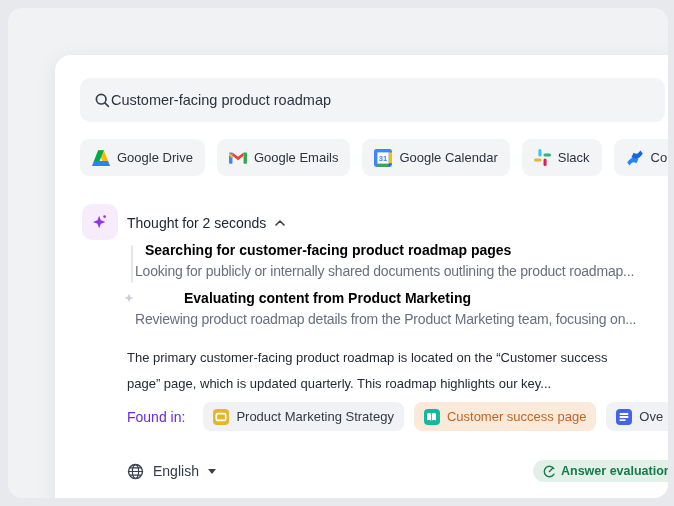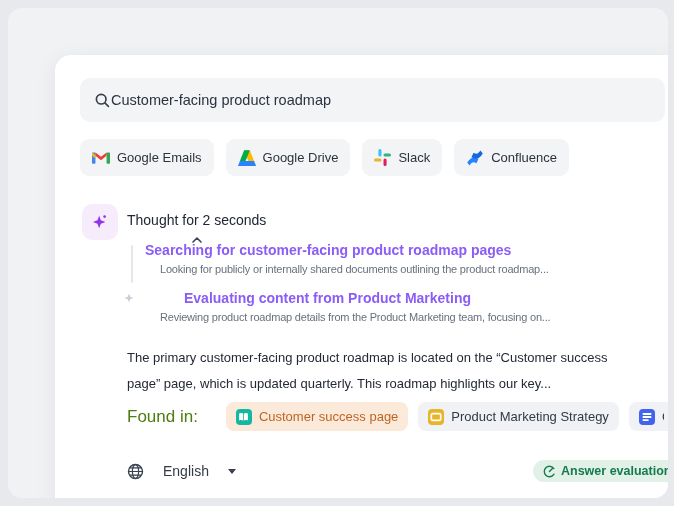--- a/index.html
+++ b/index.html
@@ -32,44 +32,44 @@
     display:flex;align-items:center;gap:7px;padding:0 12px;
     font-size:13px;color:#2b3340;
   }
   
   .avatar{
     position:absolute;left:27px;top:149px;width:36px;height:36px;
     background:#f6ecfb;border-radius:10px;display:flex;align-items:center;justify-content:center;
   }
   .thought-head{
     position:absolute;left:72px;top:157px;height:22px;
-    display:flex;align-items:center;gap:9px;font-size:14px;color:#202633;cursor:pointer;flex-direction:column;
+    display:flex;align-items:center;gap:9px;font-size:14px;color:#202633;cursor:pointer;
   }
   .rail-line{position:absolute;left:76px;top:190px;width:2px;height:38px;background:#e4e6ea;border-radius:1px;}
   .rail-diamond{position:absolute;left:69px;top:238px;}
-  .step-title{position:absolute;left:90px;font-size:14px;font-weight:bold;color:#8b5cf6;white-space:nowrap;}
-  .step-desc{position:absolute;left:105px;font-size:11px;letter-spacing:-0.2px;color:#68707e;white-space:nowrap;}
+  .step-title{position:absolute;left:90px;font-size:14px;font-weight:bold;color:#000000;white-space:nowrap;}
+  .step-desc{position:absolute;left:80px;font-size:14px;letter-spacing:-0.2px;color:#68707e;white-space:nowrap;}
   .t1{top:187px;} .d1{top:208px;} .t2{top:235px;margin-left:39px;} .d2{top:256px;}
   
   .answer{
     position:absolute;left:72px;top:290px;width:505px;
     font-size:13px;line-height:26px;color:#242a35;
   }
   
   .foundin{position:absolute;left:72px;top:347px;display:flex;align-items:center;gap:10px;white-space:nowrap;}
-  .foundin-label{font-size:17px;color:#4d7c0f;margin-right:18px;}
+  .foundin-label{font-size:14px;color:#6d28d9;margin-right:8px;}
   .src-chip{
     height:29px;border-radius:8px;display:flex;align-items:center;gap:7px;
     padding:0 10px;font-size:13px;flex-shrink:0;background:#f1f2f5;color:#323a46;
   }
   .src-chip.hl{background:#fbead9;color:#bf6524;}
   .src-chip .mini{width:16px;height:16px;border-radius:4px;display:flex;align-items:center;justify-content:center;flex-shrink:0;}
   .src-chip-partial{position:absolute;left:609px;top:347px;width:70px;height:29px;background:#f1f2f5;border-radius:8px;}
   
-  .lang{position:absolute;left:72px;top:404px;height:24px;display:flex;align-items:center;gap:19px;
+  .lang{position:absolute;left:72px;top:404px;height:24px;display:flex;align-items:center;gap:9px;
         font-size:14px;color:#323a46;cursor:pointer;}
   .eval-badge{
     position:absolute;left:478px;top:405px;height:22px;
     background:#e2f1e7;border-radius:12px;display:flex;align-items:center;gap:5px;
     padding:0 10px;font-size:12.5px;font-weight:bold;color:#157a4e;
   }
   svg{display:block;}
 </style>
 </head>
 <body>
@@ -83,38 +83,51 @@
             <circle cx="7.2" cy="7.2" r="4.8" fill="none" stroke="#39414f" stroke-width="1.7"></circle>
             <line x1="10.9" y1="10.9" x2="14.4" y2="14.4" stroke="#39414f" stroke-width="1.7" stroke-linecap="round"></line>
           </svg>
       </span>
       <span class="search-text">Customer-facing product roadmap</span>
     </div>
 
     <div class="connectors">
       <div class="conn-chip">
         <span>
+          <svg width="18" height="16" viewBox="0 0 24 21">
+            <polygon points="15.8,0 8.2,0 16.4,21 24,21" fill="#ffba00"></polygon>
+            <polygon points="8.2,0 15.8,0 10.1,14.5 2.5,14.5" fill="#00ac47"></polygon>
+            <polygon points="2.5,14.5 21.4,14.5 24,21 0,21" fill="#2684fc"></polygon>
+          </svg>
+        </span>
+        <span>Google Drive</span>
+      </div>
+      <div class="conn-chip">
+        <span>
           <svg width="18" height="14" viewBox="0 0 24 18">
             <rect x="0" y="1.5" width="4.6" height="15" rx="1" fill="#4285f4"></rect>
             <rect x="19.4" y="1.5" width="4.6" height="15" rx="1" fill="#34a853"></rect>
             <polygon points="0,1.5 4.6,5.2 4.6,9.5 0,5.8" fill="#fbbc04"></polygon>
             <polygon points="4.6,1.5 12,7.4 19.4,1.5 19.4,6 12,12 4.6,6" fill="#ea4335"></polygon>
           </svg>
         </span>
         <span>Google Emails</span>
       </div>
       <div class="conn-chip">
         <span>
-          <svg width="18" height="16" viewBox="0 0 24 21">
-            <polygon points="15.8,0 8.2,0 16.4,21 24,21" fill="#ffba00"></polygon>
-            <polygon points="8.2,0 15.8,0 10.1,14.5 2.5,14.5" fill="#00ac47"></polygon>
-            <polygon points="2.5,14.5 21.4,14.5 24,21 0,21" fill="#2684fc"></polygon>
-          </svg>
-        </span>
-        <span>Google Drive</span>
+          <svg width="18" height="18" viewBox="0 0 18 18">
+            <rect x="0" y="0" width="18" height="18" rx="2.4" fill="#4285f4"></rect>
+            <rect x="14.6" y="3.4" width="3.4" height="11.2" fill="#fbbc04"></rect>
+            <rect x="3.4" y="14.6" width="11.2" height="3.4" fill="#34a853"></rect>
+            <polygon points="14.6,14.6 18,14.6 14.6,18" fill="#1967d2"></polygon>
+            <rect x="3.4" y="3.4" width="11.2" height="11.2" fill="#ffffff"></rect>
+            <text x="9" y="11.9" text-anchor="middle" font-size="7.6" font-family="Liberation Sans, sans-serif" font-weight="bold" fill="#4285f4">31</text>
+          </svg>
+        </span>
+        <span>Google Calendar</span>
       </div>
       <div class="conn-chip">
         <span>
           <svg width="17" height="17" viewBox="0 0 20 20">
             <rect x="5.2" y="0" width="3.6" height="8.8" rx="1.8" fill="#36c5f0"></rect>
             <rect x="11.2" y="5.2" width="8.8" height="3.6" rx="1.8" fill="#2eb67d"></rect>
             <rect x="11.2" y="11.2" width="3.6" height="8.8" rx="1.8" fill="#e01e5a"></rect>
             <rect x="0" y="11.2" width="8.8" height="3.6" rx="1.8" fill="#ecb22e"></rect>
           </svg>
         </span>
@@ -159,37 +172,37 @@
     <div class="step-title t1">Searching for customer-facing product roadmap pages</div>
     <div class="step-desc d1">Looking for publicly or internally shared documents outlining the product roadmap...</div>
     <div class="step-title t2">Evaluating content from Product Marketing</div>
     <div class="step-desc d2">Reviewing product roadmap details from the Product Marketing team, focusing on...</div>
 
     <div class="answer">The primary customer-facing product roadmap is located on the “Customer success page” page, which is updated quarterly. This roadmap highlights our key...</div>
 
     <div class="foundin">
       <span class="foundin-label">Found in:</span>
 
+      <div class="src-chip">
+        <span class="mini" style="background:#e8b42a;">
+          <svg width="12" height="10" viewBox="0 0 12 10">
+              <rect x="1.3" y="1.6" width="9.4" height="6.8" rx="1.4" fill="none" stroke="#ffffff" stroke-width="1.7"></rect>
+            </svg>
+        </span>
+        <span>Product Marketing Strategy</span>
+      </div>
+
       <div class="src-chip hl">
         <span class="mini" style="background:#14b8a0;">
           <svg width="11" height="10" viewBox="0 0 14 12">
             <path d="M1.4 1.6 C3.2 0.7 5.1 0.7 6.5 1.7 V10.4 C5.1 9.5 3.2 9.5 1.4 10.3 Z" fill="#ffffff"></path>
             <path d="M12.6 1.6 C10.8 0.7 8.9 0.7 7.5 1.7 V10.4 C8.9 9.5 10.8 9.5 12.6 10.3 Z" fill="#ffffff"></path>
           </svg>
         </span>
         <span>Customer success page</span>
-      </div>
-
-      <div class="src-chip">
-        <span class="mini" style="background:#e8b42a;">
-          <svg width="12" height="10" viewBox="0 0 12 10">
-              <rect x="1.3" y="1.6" width="9.4" height="6.8" rx="1.4" fill="none" stroke="#ffffff" stroke-width="1.7"></rect>
-            </svg>
-        </span>
-        <span>Product Marketing Strategy</span>
       </div>
 
       <div class="src-chip">
         <span class="mini" style="background:#4263eb;">
           <svg width="10" height="10" viewBox="0 0 10 10">
             <rect x="0.6" y="1" width="8.8" height="1.9" rx="0.6" fill="#ffffff"></rect>
             <rect x="0.6" y="4.1" width="8.8" height="1.9" rx="0.6" fill="#ffffff"></rect>
             <rect x="0.6" y="7.2" width="6" height="1.9" rx="0.6" fill="#ffffff"></rect>
           </svg>
         </span>

